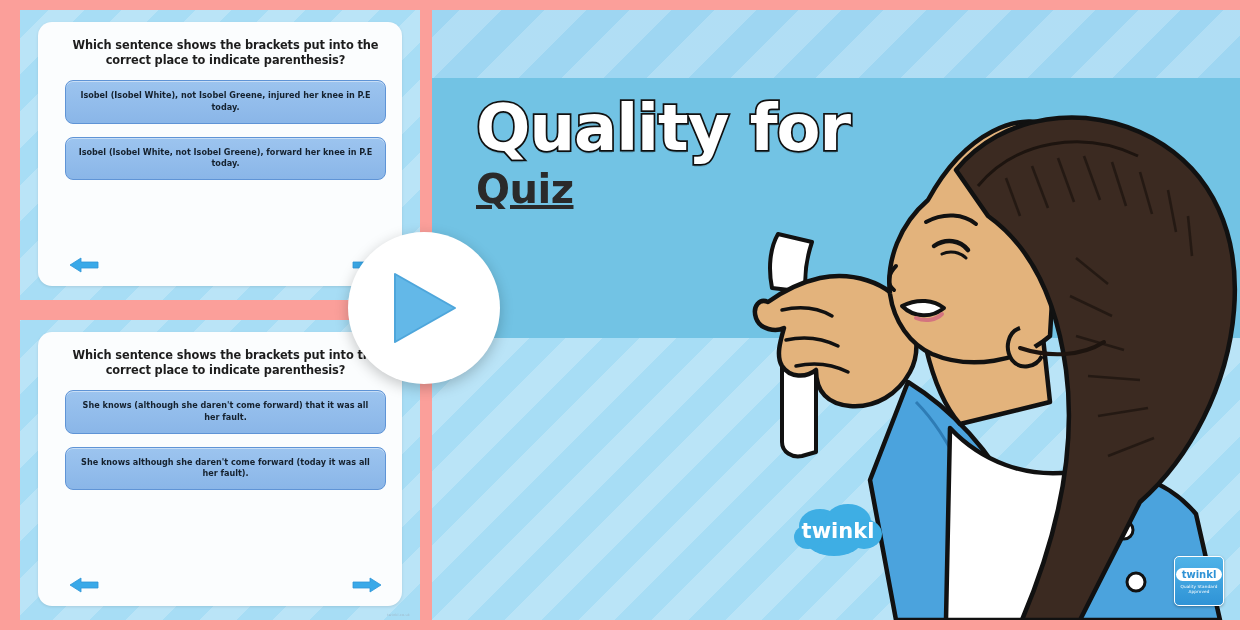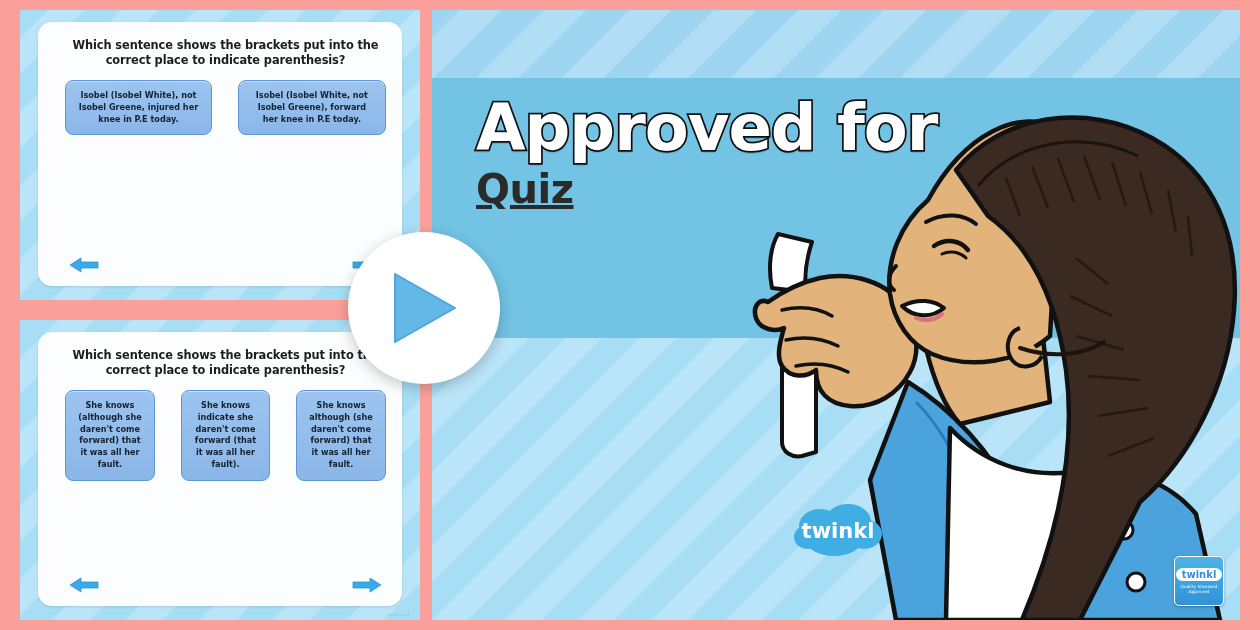--- a/index.html
+++ b/index.html
@@ -60,21 +60,21 @@
     text-align: center;
     font-size: 11.4px;
     line-height: 1.32;
     font-weight: bold;
     color: #1d1d1d;
     font-family: "DejaVu Sans", sans-serif;
     letter-spacing: -0.1px;
     padding: 2px 6px 0 6px;
   }
 
-  .answers { margin-top: 12px; display: flex; flex-direction: row; gap: 26px; }
+  .answers { margin-top: 12px; display: flex; flex-direction: column; gap: 13px; }
   .answer {
     background: linear-gradient(#9cc4ef, #8ab6e8);
     border: 1.4px solid #5f94d6;
     border-radius: 8px;
     color: #15212e;
     font-family: "DejaVu Sans", sans-serif;
     font-weight: bold;
     font-size: 8.1px;
     line-height: 1.45;
     text-align: center;
@@ -198,22 +198,21 @@
         </svg>
       </div>
     </div>
   </div>
 
   <div class="thumb thumb-2 stripes-light">
     <div class="slide-card">
       <div class="q-text">Which sentence shows the brackets put into the correct place to indicate parenthesis?</div>
       <div class="answers">
         <div class="answer">She knows (although she daren't come forward) that it was all her fault.</div>
-        <div class="answer">She knows indicate she daren't come forward (that it was all her fault).</div>
-        <div class="answer">She knows although (she daren't come forward) that it was all her fault.</div>
+        <div class="answer">She knows although she daren't come forward (today it was all her fault).</div>
       </div>
       <div class="nav-row">
         <svg class="arrow" viewBox="0 0 30 18">
           <path d="M12,2 L12,6 L29,6 L29,12 L12,12 L12,16 L1,9 Z" fill="#3aa9e8" stroke="#2e96d8" stroke-width="0.8" stroke-linejoin="round"></path>
         </svg>
         <svg class="arrow" viewBox="0 0 30 18">
           <path d="M18,2 L18,6 L1,6 L1,12 L18,12 L18,16 L29,9 Z" fill="#3aa9e8" stroke="#2e96d8" stroke-width="0.8" stroke-linejoin="round"></path>
         </svg>
       </div>
     </div>
@@ -221,21 +220,21 @@
   </div>
 </div>
 
 <div class="main-panel">
 
   <div class="band-top stripes-mid"></div>
   <div class="band-title"></div>
   <div class="band-bottom stripes-light"></div>
 
   <div class="title-wrap">
-    <div class="title-line">Approved for</div>
+    <div class="title-line">Quality for</div>
     <div class="subtitle">Quiz</div>
   </div>
 
   <svg class="twinkl-logo" width="96" height="58" viewBox="0 0 96 58">
     <g>
       <ellipse cx="30" cy="24" rx="21" ry="17" fill="#3eaee4"></ellipse>
       <ellipse cx="58" cy="20" rx="23" ry="18" fill="#3eaee4"></ellipse>
       <ellipse cx="74" cy="32" rx="18" ry="15" fill="#3eaee4"></ellipse>
       <ellipse cx="44" cy="38" rx="28" ry="16" fill="#3eaee4"></ellipse>
       <ellipse cx="18" cy="35" rx="14" ry="12" fill="#3eaee4"></ellipse>

